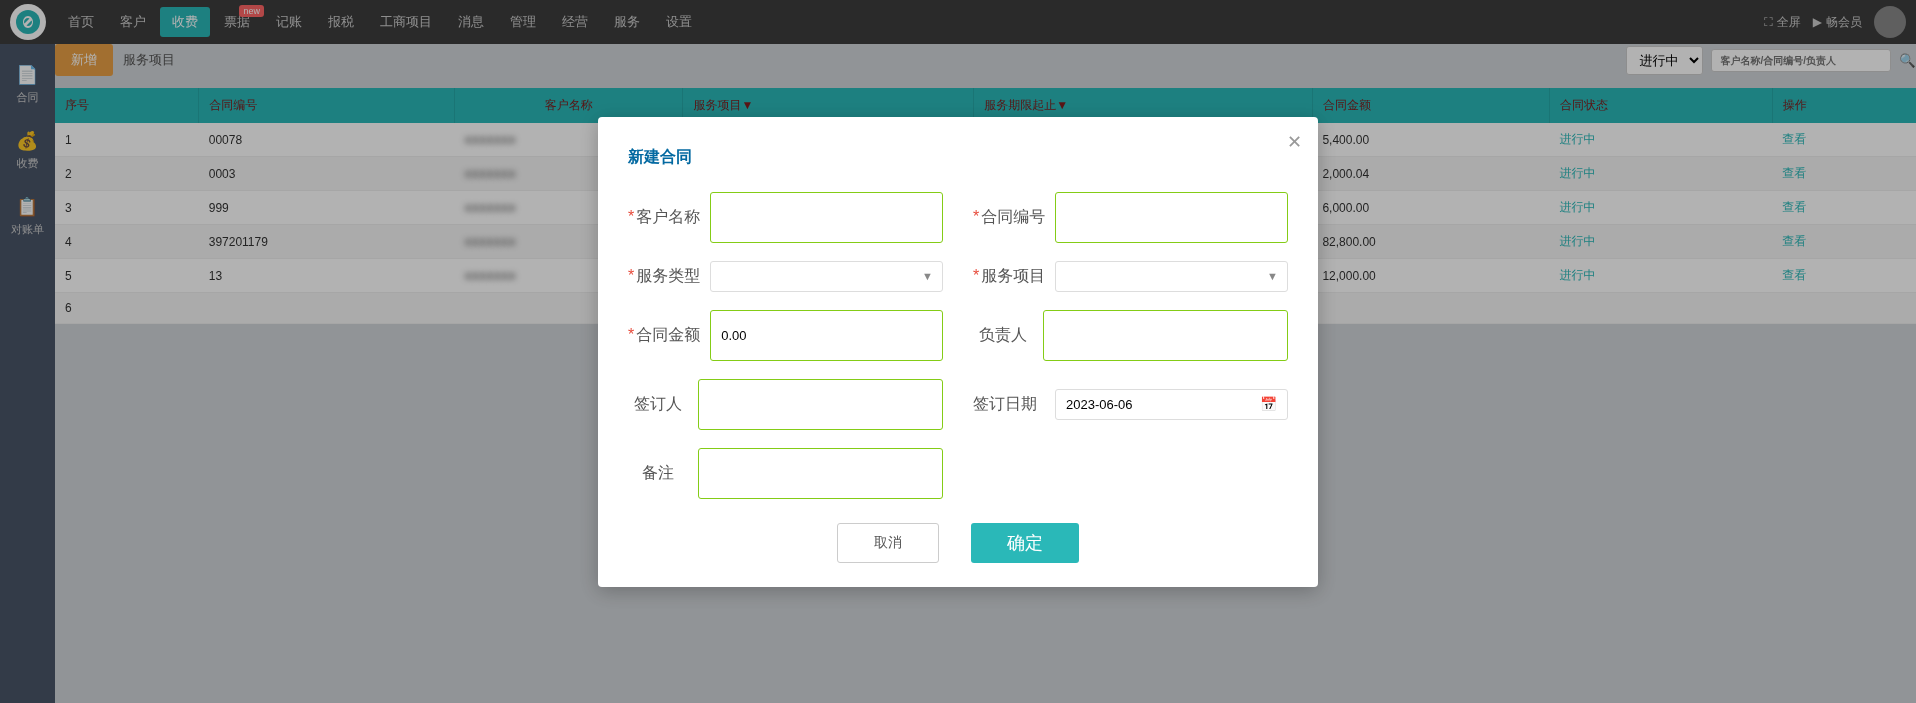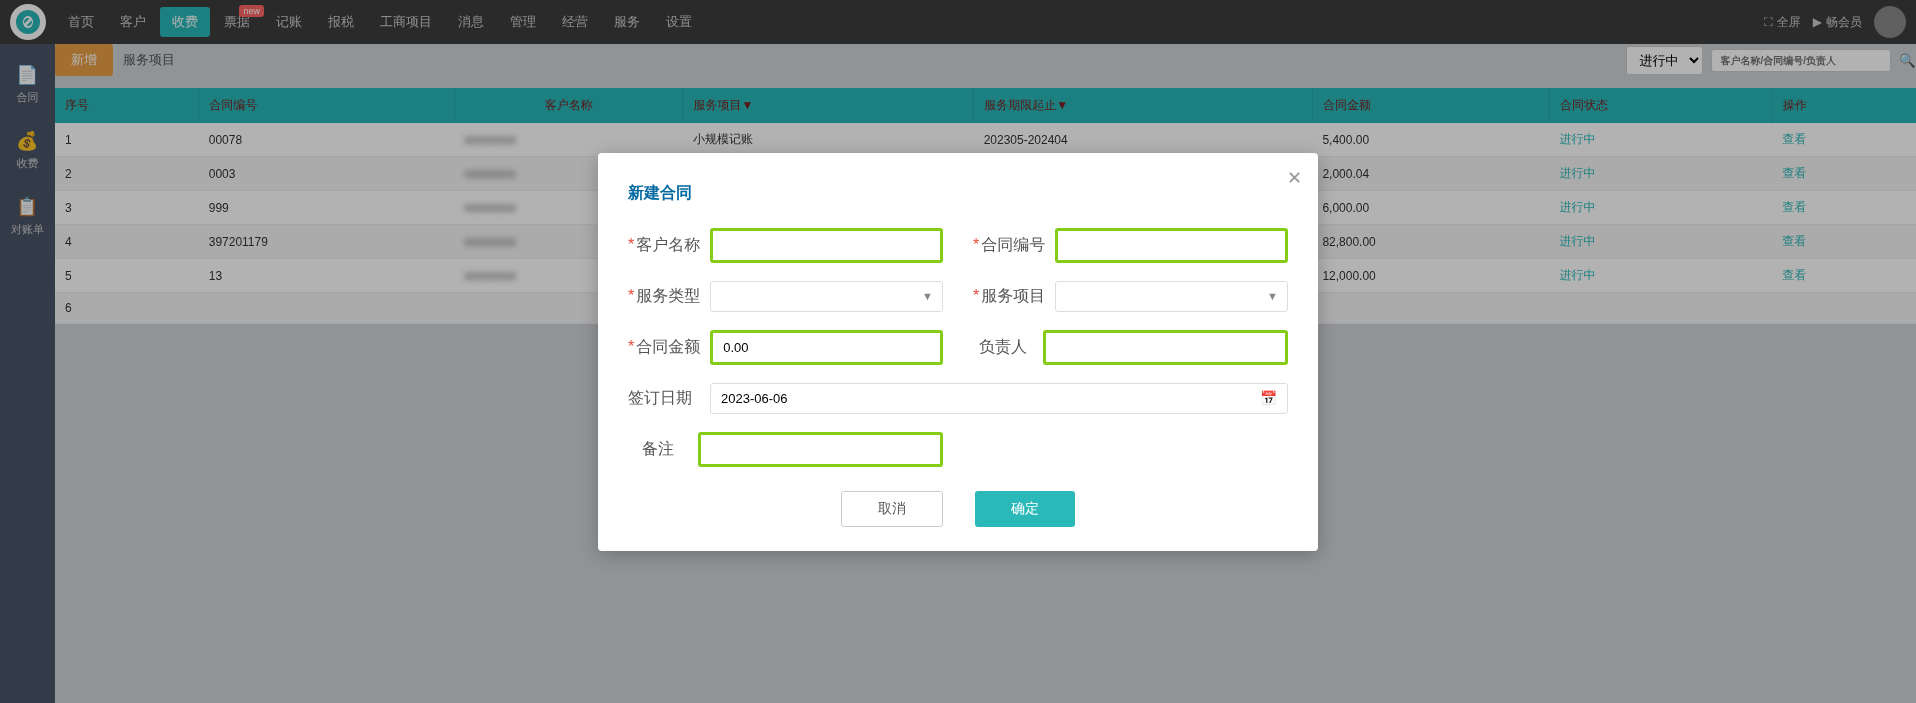--- a/index.html
+++ b/index.html
@@ -51,30 +51,30 @@
 
     
     .modal-overlay { position: fixed; top: 0; left: 0; right: 0; bottom: 0; background: rgba(0,0,0,0.3); display: flex; align-items: center; justify-content: center; z-index: 1000; }
     .modal { background: #fff; border-radius: 4px; width: 720px; padding: 30px 30px 24px; position: relative; box-shadow: 0 4px 20px rgba(0,0,0,0.25); }
     .modal-title { font-size: 16px; font-weight: bold; color: #0369a1; margin-bottom: 24px; }
     .modal-close { position: absolute; top: 14px; right: 16px; background: none; border: none; font-size: 18px; color: #999; cursor: pointer; }
     .form-row { display: flex; gap: 30px; margin-bottom: 18px; }
     .form-field { flex: 1; display: flex; align-items: center; gap: 10px; }
     .form-label { font-size: 16px; color: #555; white-space: nowrap; min-width: 60px; text-align: center; }
     .required-star { color: #e74c3c; margin-right: 2px; }
-    .form-input { flex: 1; padding: 7px 10px; border: 3px solid #84cc16; border-radius: 3px; font-size: 13px; outline: none; }
+    .form-input { flex: 1; padding: 17px 10px; border: 1px solid #84cc16; border-radius: 3px; font-size: 13px; outline: none; }
     .form-select-wrap { flex: 1; position: relative; }
     .form-select-wrap select { width: 100%; padding: 7px 10px; border: 1px solid #ddd; border-radius: 3px; font-size: 13px; appearance: none; background: #fff; outline: none; }
     .form-select-arrow { position: absolute; right: 10px; top: 50%; transform: translateY(-50%); color: #888; pointer-events: none; font-size: 11px; }
     .date-wrap { flex: 1; position: relative; padding-left: 8px; }
     .date-wrap input { width: 100%; padding: 7px 32px 7px 10px; border: 1px solid #ddd; border-radius: 3px; font-size: 13px; outline: none; }
     .date-icon { position: absolute; right: 10px; top: 50%; transform: translateY(-50%); color: #aaa; font-size: 14px; cursor: pointer; }
     .modal-footer { display: flex; justify-content: center; gap: 32px; margin-top: 24px; }
     .btn-cancel { padding: 8px 36px; border: 1px solid #ccc; background: #fff; color: #555; border-radius: 3px; cursor: pointer; font-size: 14px; }
-    .btn-confirm { padding: 8px 36px; border: none; background: #2ab8b8; color: #fff; border-radius: 3px; cursor: pointer; font-size: 14px; }
+    .btn-confirm { padding: 8px 36px; border: none; background: #2ab8b8; color: #fff; border-radius: 3px; cursor: pointer; font-size: 18px; }
   </style>
 </head>
 <body>
 
 <div class="top-nav">
   <div class="nav-logo">
     <div class="nav-logo-inner">
       <svg viewBox="0 0 16 16" fill="white">
           <path d="M8 2C5 2 3 5 3 8s2 6 5 6 5-3 5-6-2-6-5-6zm0 2c.5 0 1 .2 1.5.5L4.5 9.5C4.2 9 4 8.5 4 8c0-2.2 1.8-4 4-4zm0 8c-.5 0-1-.2-1.5-.5l5-5c.3.5.5 1 .5 1.5 0 2.2-1.8 4-4 4z"></path>
         </svg>
@@ -274,20 +274,26 @@
         <label class="form-label">
           <span>负责人</span>
         </label>
         <input class="form-input" type="text" style="">
       </div>
     </div>
 
     <div class="form-row">
       <div class="form-field">
         <label class="form-label">
+          <span>签订人</span>
+        </label>
+        <input class="form-input" type="text" style="">
+      </div>
+      <div class="form-field">
+        <label class="form-label">
           <span>签订日期</span>
         </label>
         <div class="date-wrap">
           <input class="form-input" type="text" value="2023-06-06" style="">
           <span class="date-icon">📅</span>
         </div>
       </div>
     </div>
 
     <div class="form-row">

